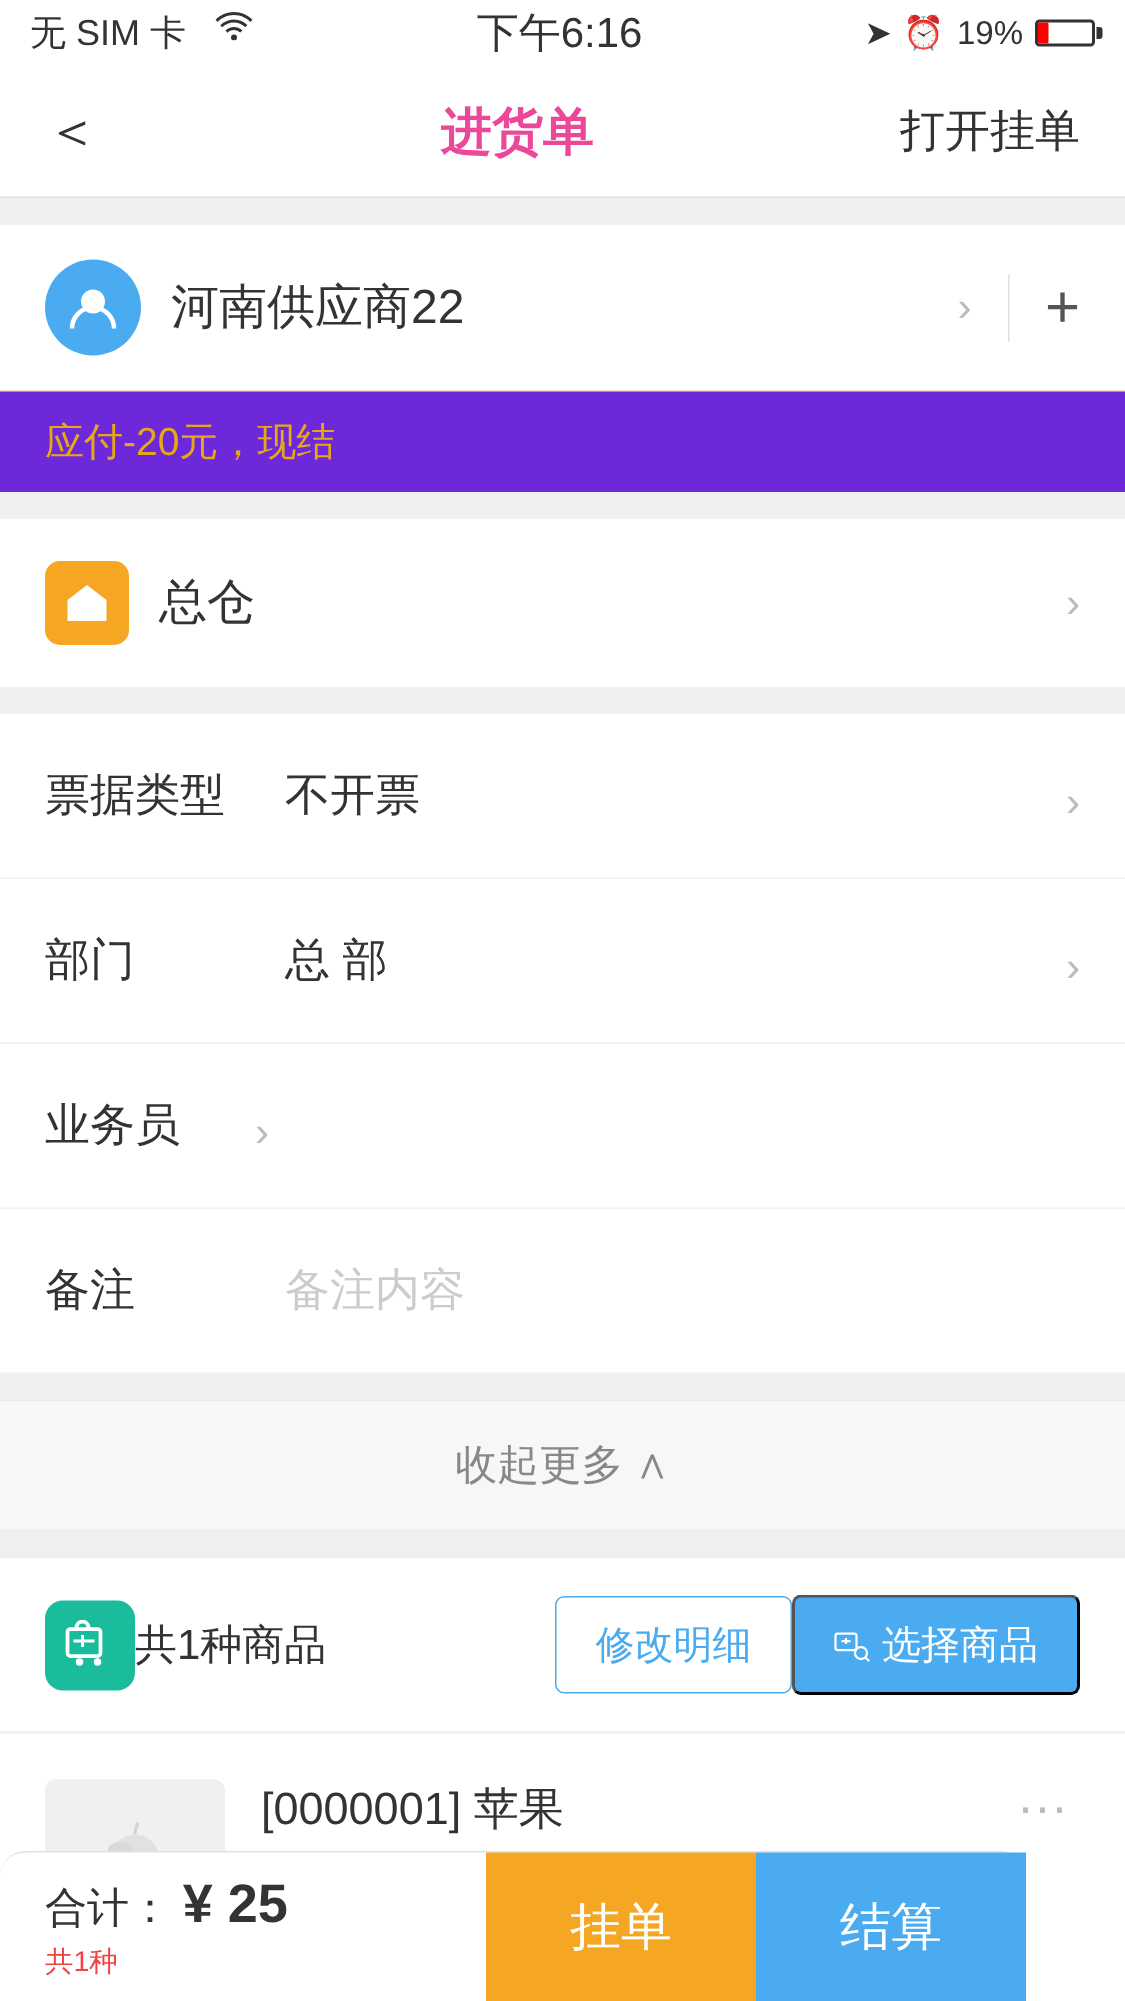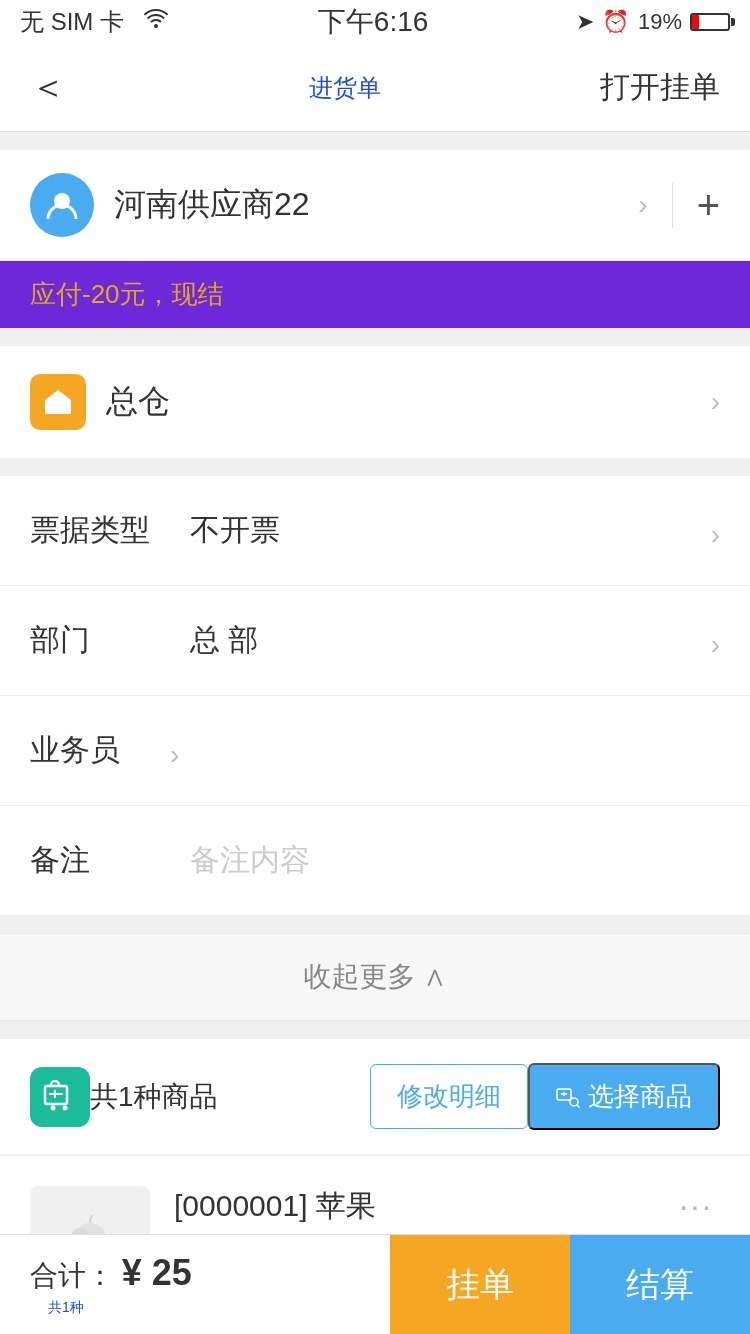--- a/index.html
+++ b/index.html
@@ -49,21 +49,21 @@
       display: flex;
       align-items: center;
       justify-content: space-between;
       padding: 0 30px;
       border-bottom: 1px solid #e0e0e0;
     }
     .nav-back {
       font-size: 36px; color: #333; cursor: pointer;
       width: 60px; display: flex; align-items: center;
     }
-    .nav-title { font-size: 24px; font-weight: 400; color: #1d4ed8; }
+    .nav-title { font-size: 34px; font-weight: 700; color: #ec4899; }
     .nav-action { font-size: 30px; color: #333; cursor: pointer; }
 
     
     .section {
       background: #fff;
       margin-top: 18px;
     }
 
     
     .supplier-row {
@@ -224,34 +224,35 @@
     .product-menu {
       color: #bbb; font-size: 34px; cursor: pointer;
       padding: 0 8px;
     }
 
     
     .bottom-bar {
       position: fixed;
       bottom: 0;
       left: 0;
-      width: 750px;
+      width: 684px;
       height: 100px;
       display: flex;
       align-items: center;
       background: #fff;
       border-top: 1px solid #e0e0e0;
+      border-radius: 17px;
     }
     .total-section {
       flex: 1;
       padding: 0 30px;
     }
     .total-label { font-size: 28px; color: #333; }
     .total-amount { font-size: 36px; font-weight: 600; color: #333; display: inline; }
-    .total-count { font-size: 14px; color: #1d4ed8; margin-top: 4px; margin-left: 18px; }
+    .total-count { font-size: 19px; color: #ef4444; margin-top: 4px; }
     .btn-hang {
       width: 180px; height: 100%;
       background: #f5a623;
       color: #fff;
       font-size: 34px;
       display: flex; align-items: center; justify-content: center;
       cursor: pointer;
     }
     .btn-checkout {
       width: 180px; height: 100%;

